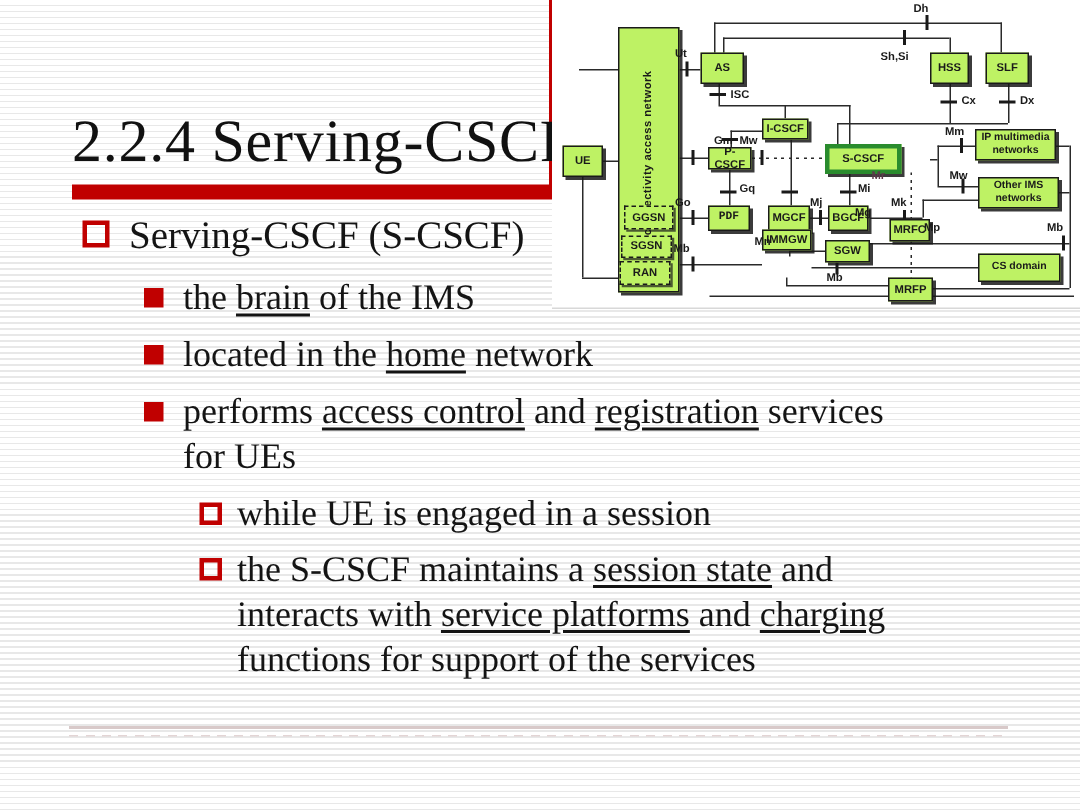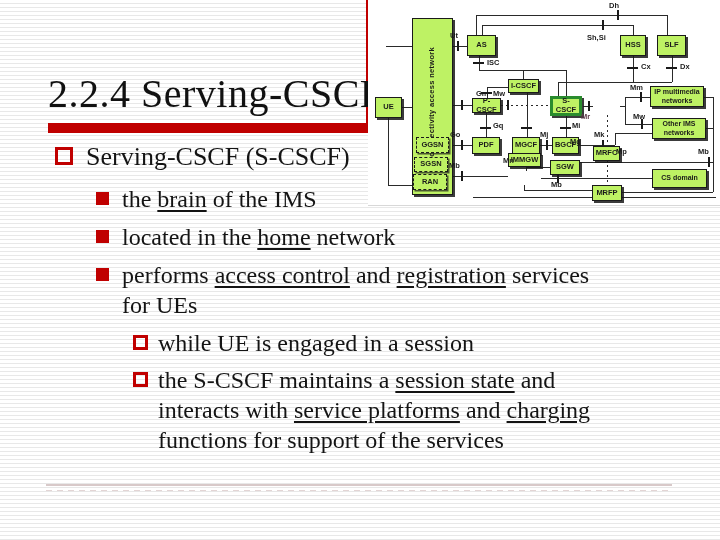--- a/index.html
+++ b/index.html
@@ -147,33 +147,33 @@
       </div>
       <div class="dbox" style="left: 289px; top: 35px; width: 29px; height: 21px;">
         <span>SLF</span>
       </div>
       <div class="dbox" style="left: 140px; top: 79px; width: 31px; height: 14px;">
         <span>I-CSCF</span>
       </div>
       <div class="dbox" style="left: 104px; top: 98px; width: 29px; height: 15px;">
         <span>P-CSCF</span>
       </div>
-      <div class="dbox green" style="left: 182px; top: 96px; width: 32px; height: 20px;">
+      <div class="dbox green" style="left: 182px; top: 96px; width: 51px; height: 20px;">
         <span>S-CSCF</span>
       </div>
       <div class="dbox" style="left: 225px; top: 99px; width: 27px; height: 15px; margin-top: 47px;">
         <span>MRFC</span>
       </div>
       <div class="dbox small" style="left: 282px; top: 86px; width: 54px; height: 21px;">
         <span>IP multimedia networks</span>
       </div>
       <div class="dbox small" style="left: 284px; top: 118px; width: 54px; height: 21px;">
         <span>Other IMS networks</span>
       </div>
-      <div class="dbox" style="left: 104px; top: 137px; width: 28px; height: 17px;">
+      <div class="dbox" style="left: 104px; top: 137px; width: 28px; height: 17px; font-family: Liberation Mono, monospace;">
         <span>PDF</span>
       </div>
       <div class="dbox" style="left: 144px; top: 137px; width: 28px; height: 17px;">
         <span>MGCF</span>
       </div>
       <div class="dbox" style="left: 184px; top: 137px; width: 27px; height: 17px;">
         <span>BGCF</span>
       </div>
       <div class="dbox" style="left: 182px; top: 160px; width: 30px; height: 15px;">
         <span>SGW</span>

